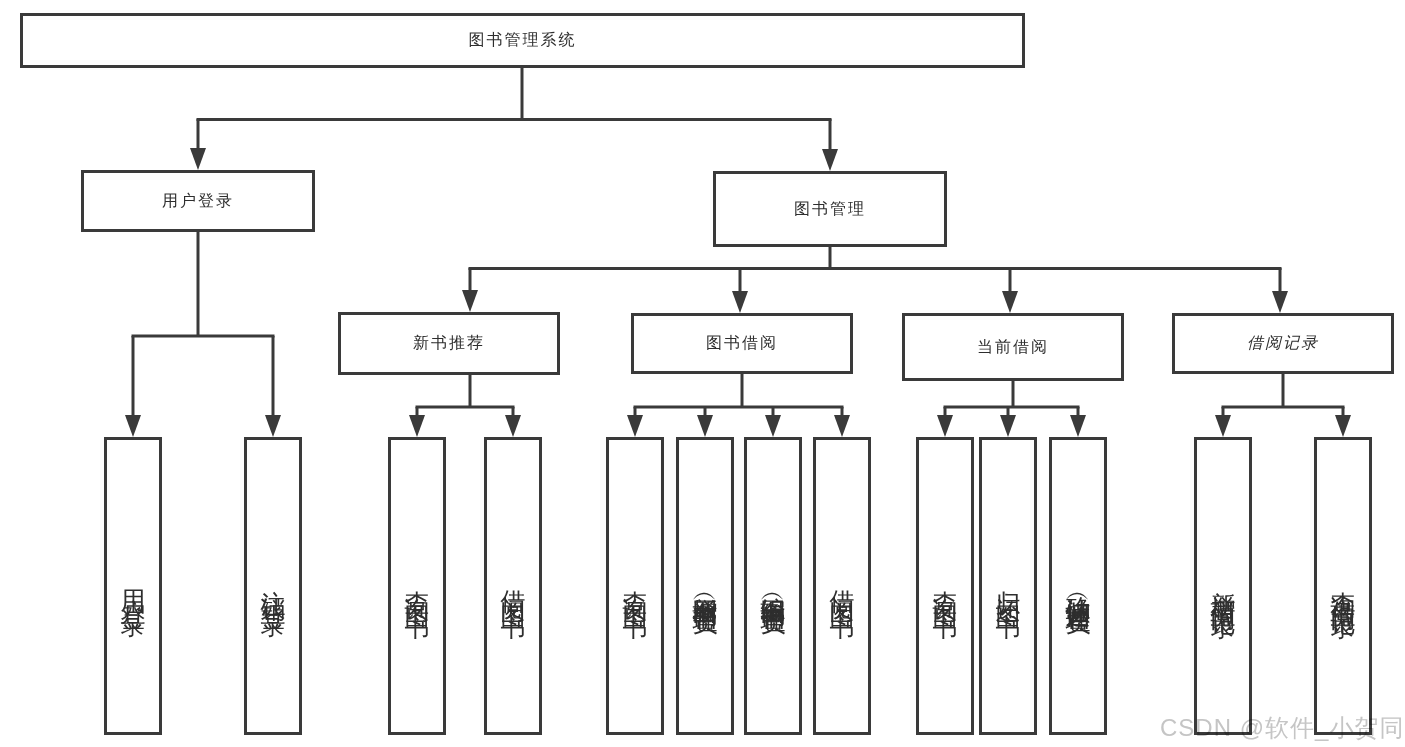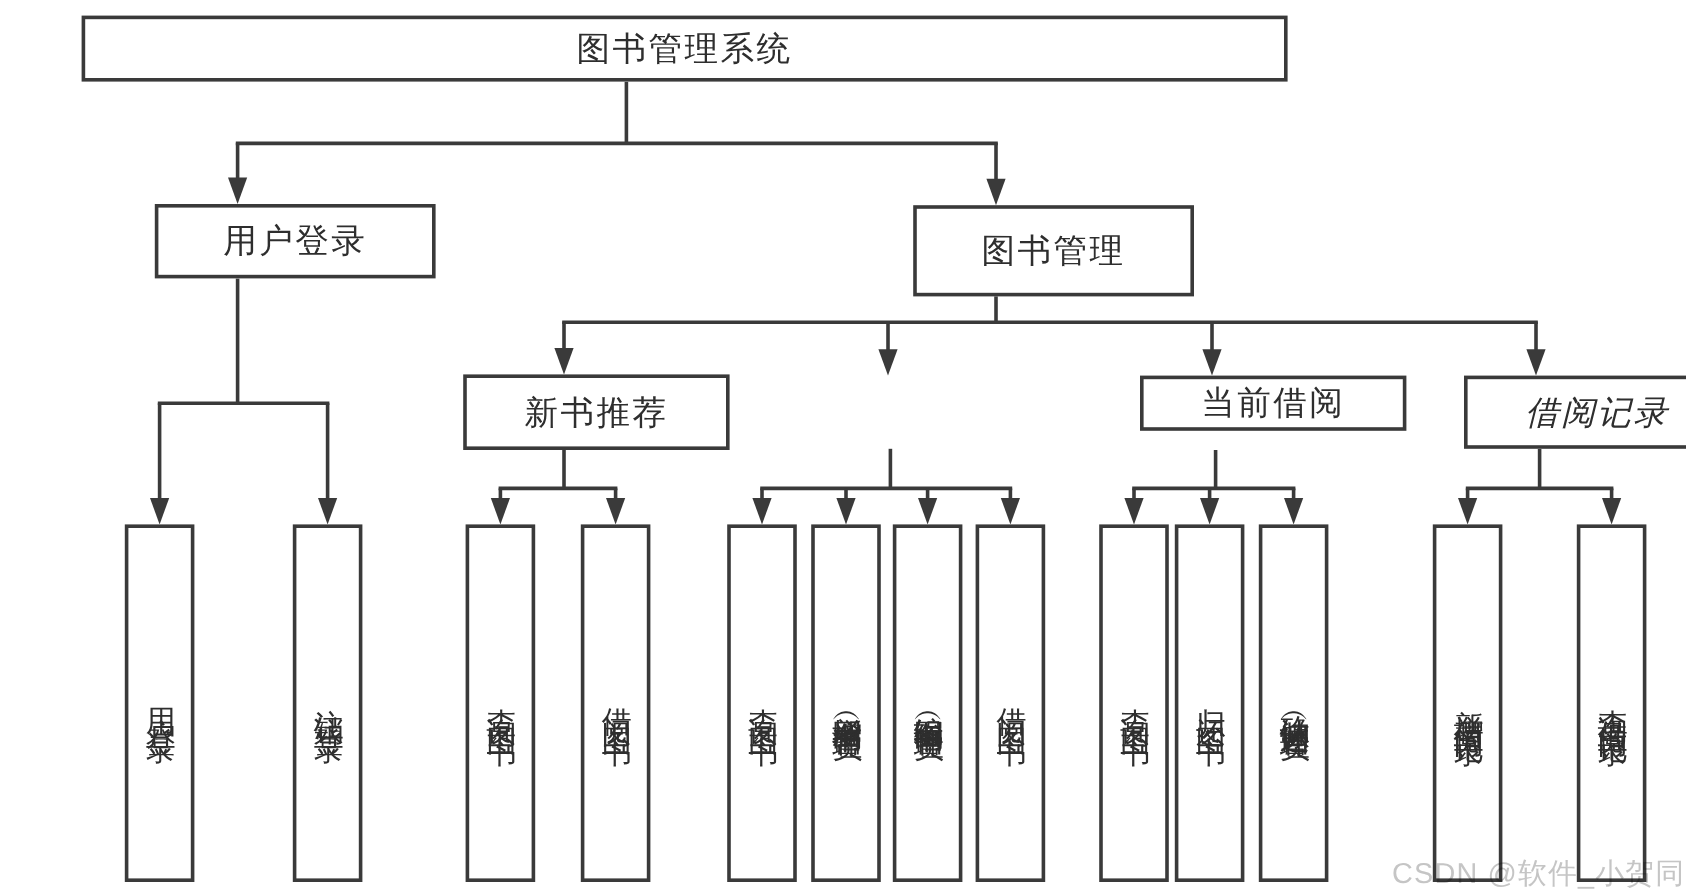--- a/index.html
+++ b/index.html
@@ -3,21 +3,21 @@
 <meta charset="utf-8">
 <style>
   html,body{margin:0;padding:0;background:#ffffff;}
   body{width:1405px;height:747px;position:relative;overflow:hidden;
        font-family:"Liberation Sans","DejaVu Sans",sans-serif;}
   .stage{position:absolute;inset:0;}
   svg.wires{position:absolute;left:0;top:0;z-index:1;}
   .node{position:absolute;background:#ffffff;border:3px solid #3a3a3a;
         box-sizing:border-box;display:flex;align-items:center;justify-content:center;
         color:#2e2e2e;z-index:2;}
-  .h-node{font-size:28px;letter-spacing:2px;font-weight:400;margin-left:48px;}
+  .h-node{font-size:16px;letter-spacing:2px;font-weight:400;}
   .v-node span{writing-mode:vertical-lr;text-orientation:mixed;
         font-size:25px;letter-spacing:8px;line-height:1;color:#2e2e2e;}
   .v-node span.med{letter-spacing:5px;}
   .v-node span.long{letter-spacing:2px;}
   .watermark{position:absolute;left:1160px;top:712px;z-index:5;
         font-size:24px;letter-spacing:1px;color:#c5c5c5;
         mix-blend-mode:multiply;white-space:nowrap;}
 </style>
 </head>
 <body>
@@ -89,21 +89,22 @@
       <polygon points="1343,437 1335,415 1351,415"></polygon>
     </g>
   </svg>
 
   <div class="node h-node" style="left:20px;top:13px;width:1005px;height:55px;">图书管理系统</div>
 
   <div class="node h-node" style="left:81px;top:170px;width:234px;height:62px;">用户登录</div>
   <div class="node h-node" style="left:713px;top:171px;width:234px;height:76px;">图书管理</div>
 
   <div class="node h-node" style="left:338px;top:312px;width:222px;height:63px;">新书推荐</div>
-  <div class="node h-node" style="left:902px;top:313px;width:222px;height:46px;">当前借阅</div>
+  <div class="node h-node" style="left:631px;top:313px;width:222px;height:61px;">图书借阅</div>
+  <div class="node h-node" style="left:902px;top:313px;width:222px;height:68px;">当前借阅</div>
   <div class="node h-node" style="left:1172px;top:313px;width:222px;height:61px;font-style:italic;">借阅记录</div>
 
   <div class="node v-node" style="left:104px;top:437px;width:58px;height:298px;">
     <span>用户登录</span>
   </div>
   <div class="node v-node" style="left:244px;top:437px;width:58px;height:298px;">
     <span>注销登录</span>
   </div>
 
   <div class="node v-node" style="left:388px;top:437px;width:58px;height:298px;">

